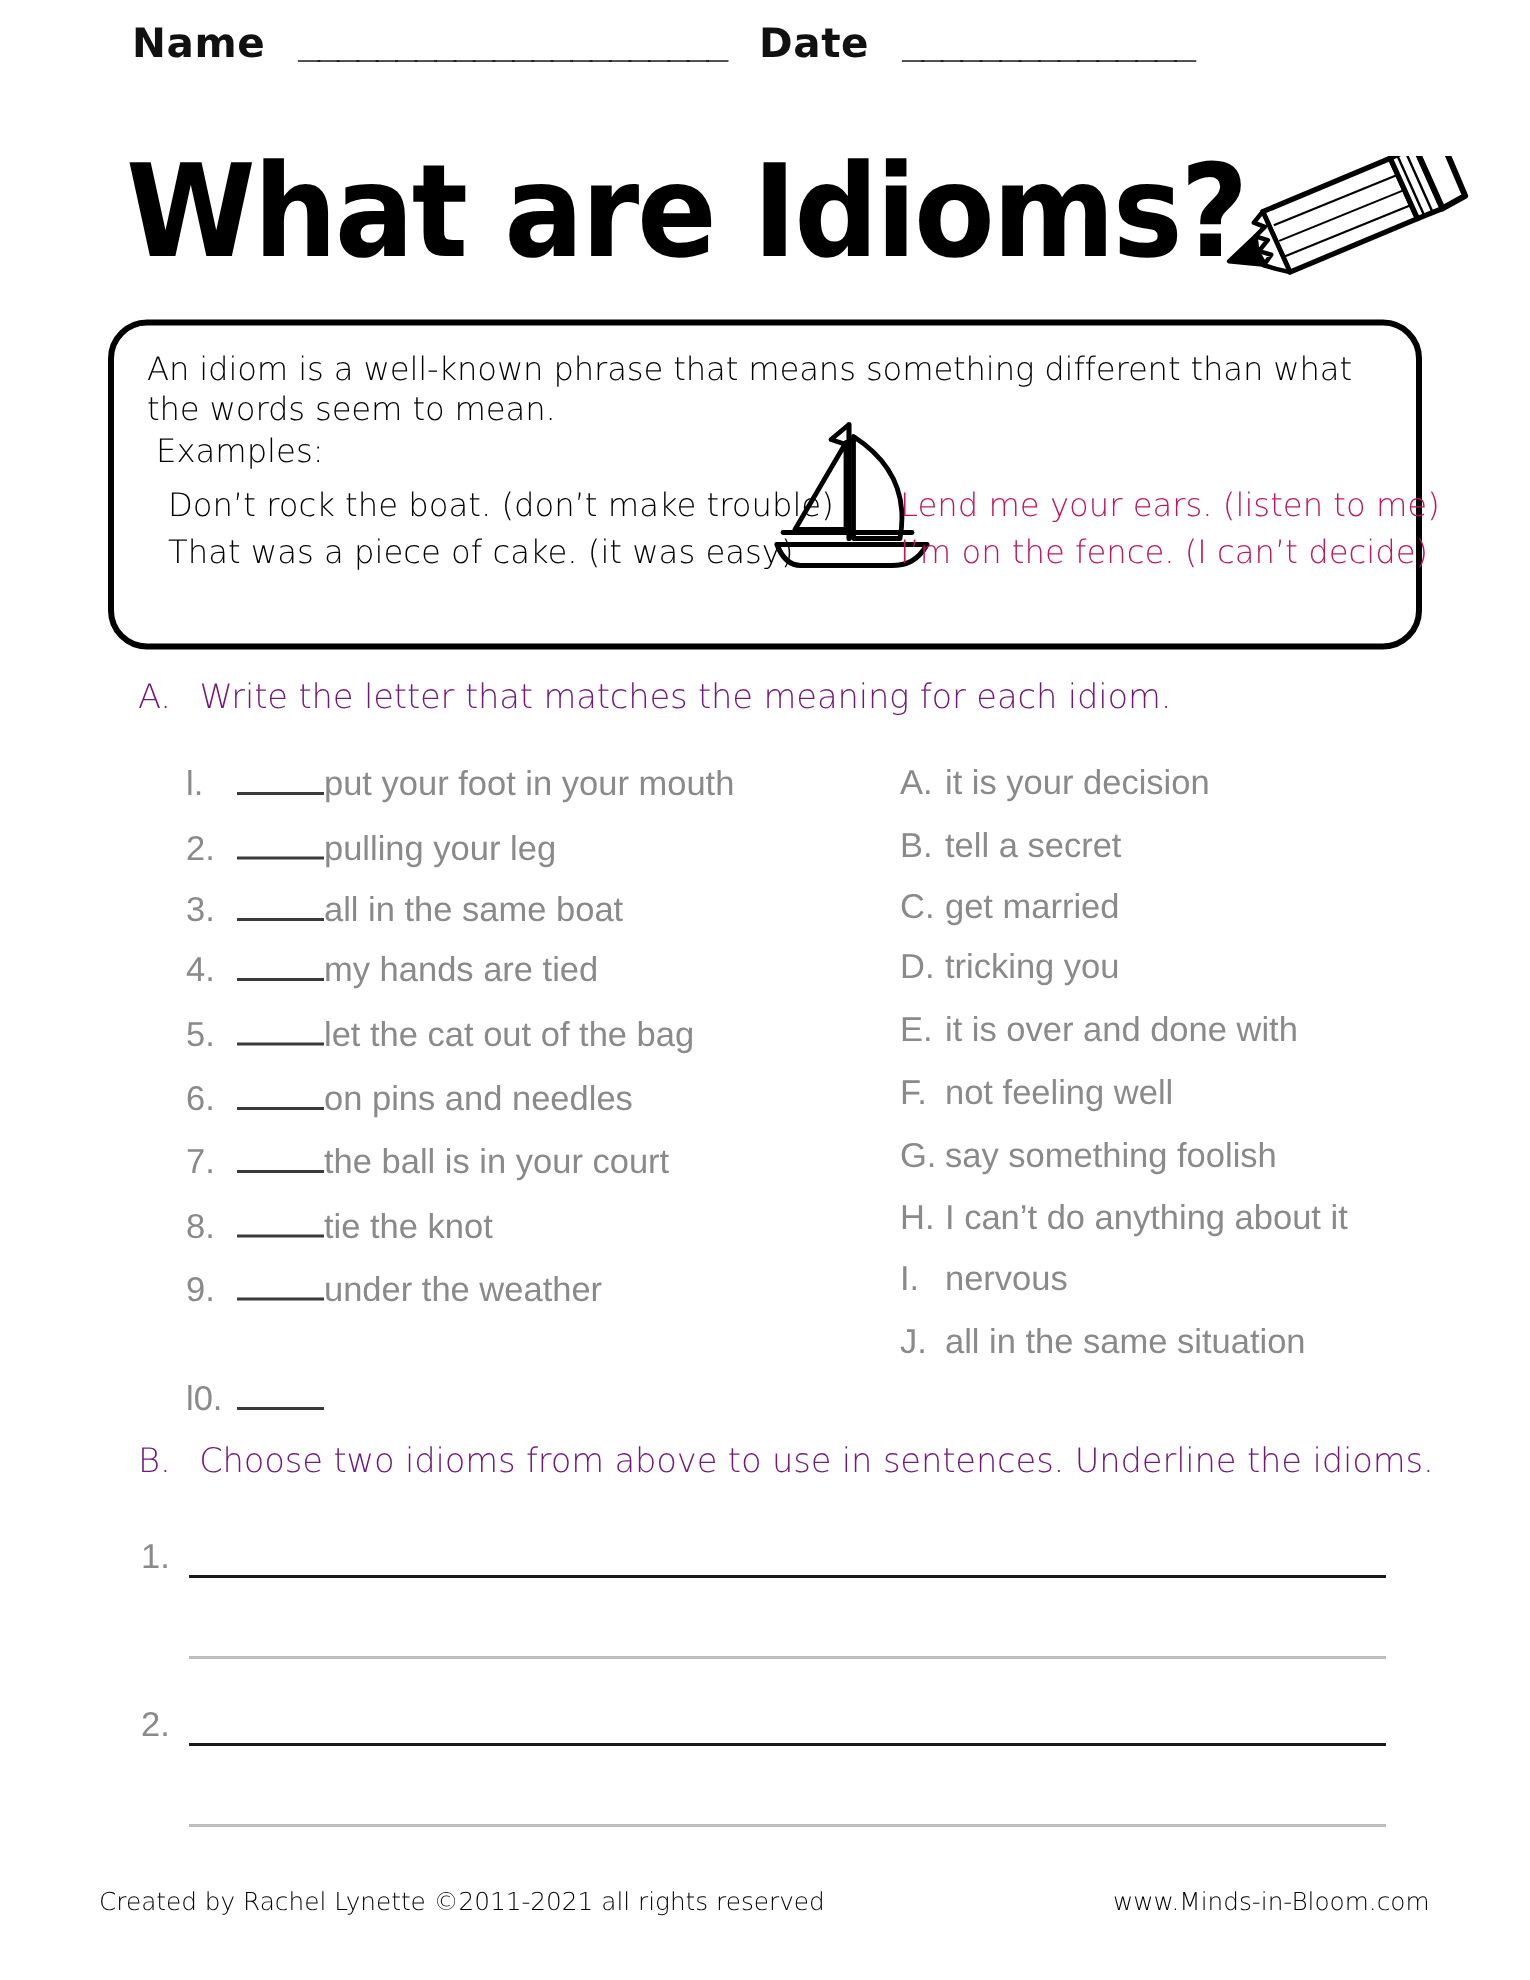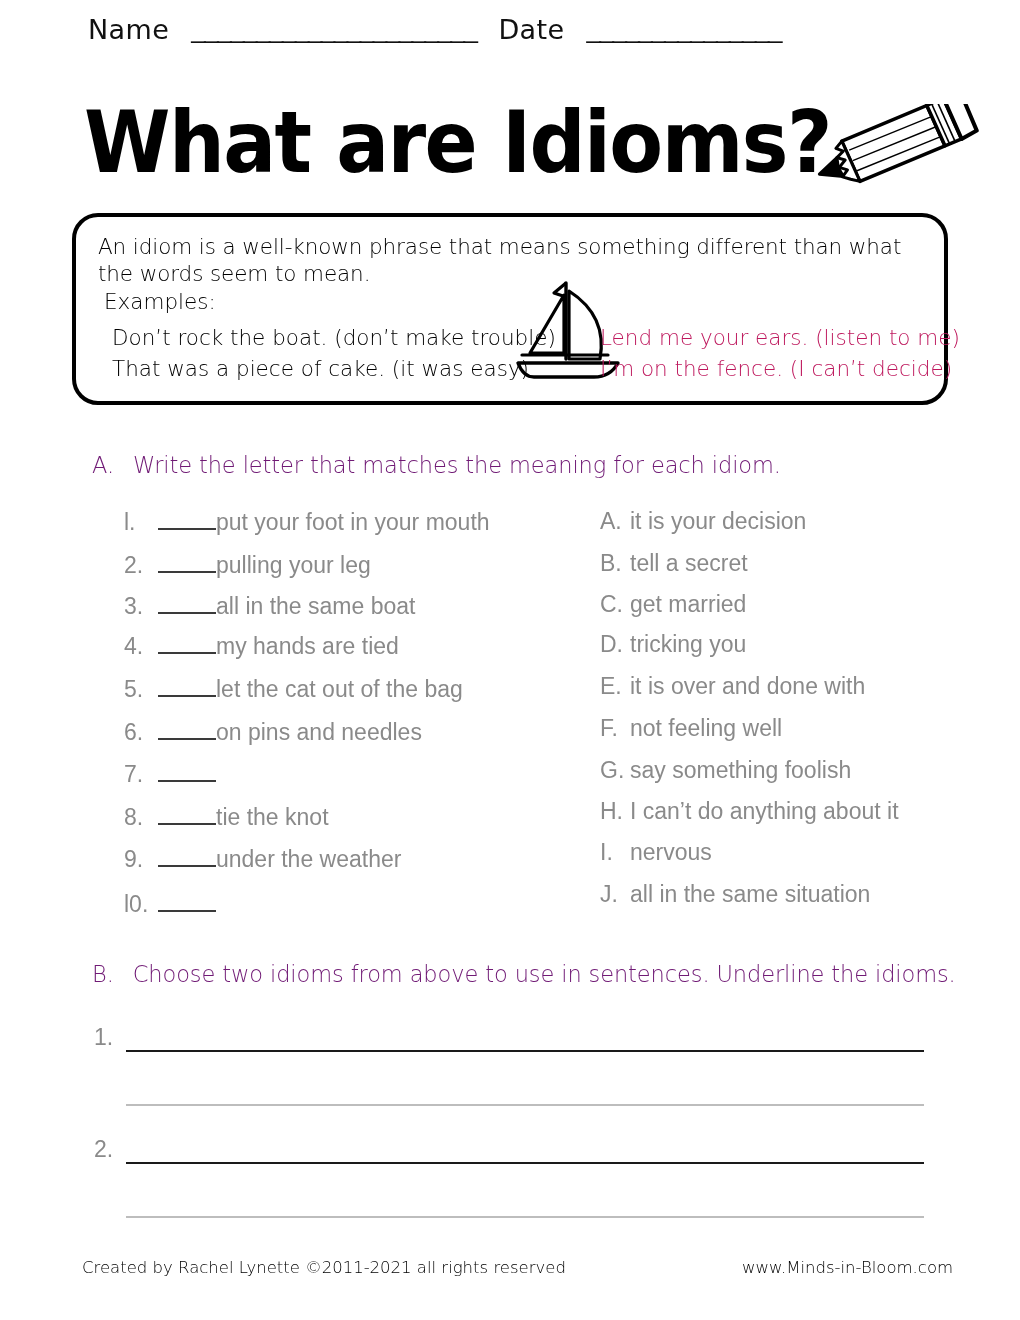--- a/index.html
+++ b/index.html
@@ -19,21 +19,21 @@
   
   .header-row {
     position: absolute;
     left: 88px;
     top: 14px;
     width: 860px;
     display: flex;
     align-items: center;
     font-size: 27px;
     font-family: "DejaVu Sans", sans-serif;
-    font-weight: 400;
+    font-weight: 700;
     letter-spacing: 0.4px;
     color: #111;
   }
   .hdr-label { white-space: pre; }
   .hdr-blank {
     font-family: "Liberation Sans", sans-serif;
     letter-spacing: -1.5px;
     white-space: pre;
     font-size: 26px;
   }
@@ -65,21 +65,21 @@
     left: 726px;
     top: 8px;
   }
 
   
   .def-box {
     position: absolute;
     left: 72px;
     top: 213px;
     width: 876px;
-    height: 192px;
+    height: 220px;
     border: 4px solid #000;
     border-radius: 26px;
     box-sizing: border-box;
     background: #fff;
   }
   .def-text {
     position: absolute;
     left: 22px;
     top: 16px;
     width: 838px;
@@ -217,21 +217,21 @@
     left: 32px;
     top: 76px;
     width: 798px;
     height: 0;
     border-bottom: 2px solid #bdbdbd;
   }
 
   
   .footer-left {
     position: absolute;
-    left: 82px;
+    left: 66px;
     top: 1258px;
     font-family: "DejaVu Sans", sans-serif;
     font-weight: 300;
     font-size: 16.5px;
     color: #000;
     white-space: nowrap;
   }
   .footer-right {
     position: absolute;
     left: 742px;
@@ -346,32 +346,33 @@
     <span class="idiom-text">let the cat out of the bag</span>
   </div>
   <div class="idiom-row" style="top:718px">
     <span class="idiom-num">6.</span>
     <span class="idiom-blank"></span>
     <span class="idiom-text">on pins and needles</span>
   </div>
   <div class="idiom-row" style="top:760px">
     <span class="idiom-num">7.</span>
     <span class="idiom-blank"></span>
+    <span class="idiom-text">the ball is in your court</span>
   </div>
   <div class="idiom-row" style="top:803px">
     <span class="idiom-num">8.</span>
     <span class="idiom-blank"></span>
     <span class="idiom-text">tie the knot</span>
   </div>
   <div class="idiom-row" style="top:845px">
     <span class="idiom-num">9.</span>
     <span class="idiom-blank"></span>
     <span class="idiom-text">under the weather</span>
   </div>
-  <div class="idiom-row" style="top:890px">
+  <div class="idiom-row" style="top:918px">
     <span class="idiom-num">l0.</span>
     <span class="idiom-blank"></span>
   </div>
 
   <div class="meaning-row" style="top:508px">
     <span class="meaning-letter">A.</span>
     <span>it is your decision</span>
   </div>
   <div class="meaning-row" style="top:550px">
     <span class="meaning-letter">B.</span>

